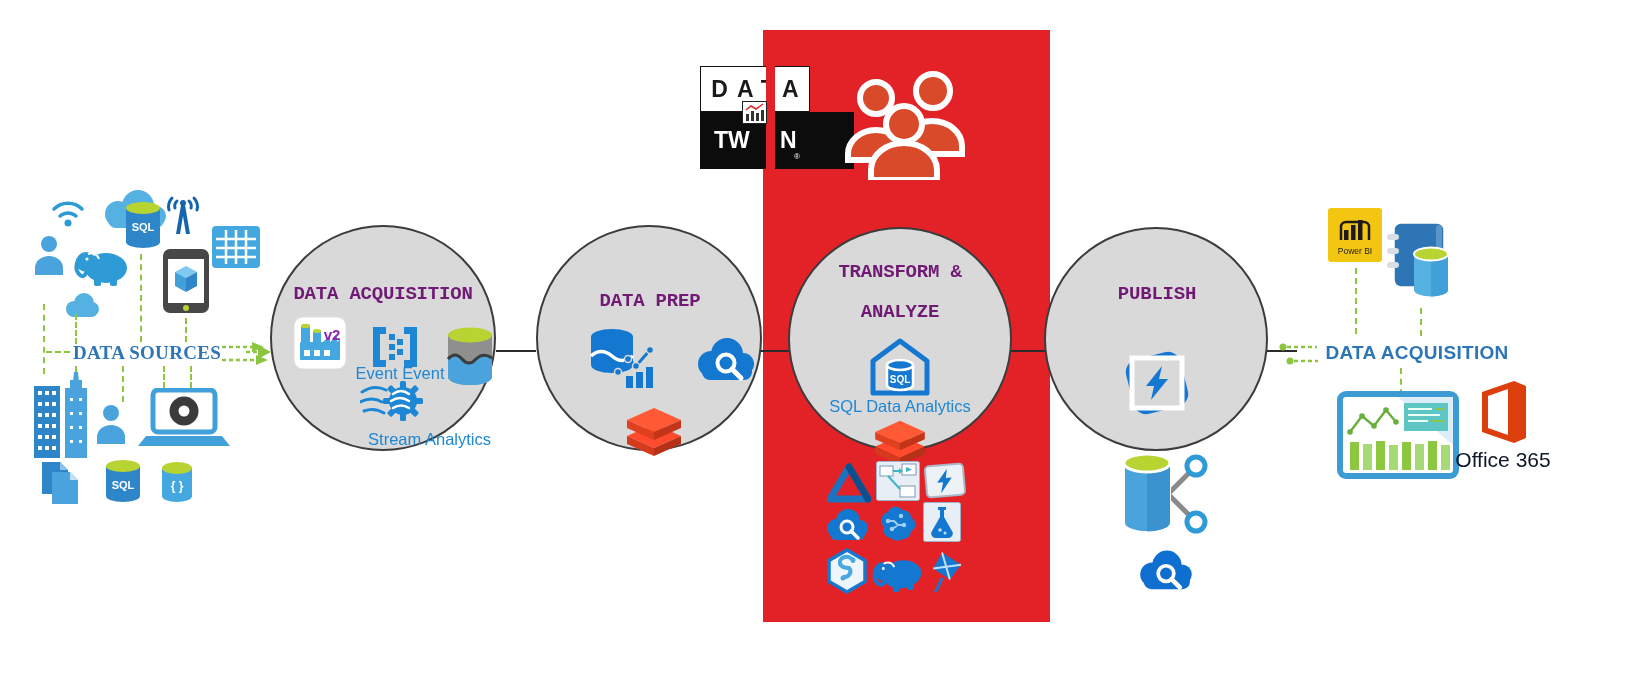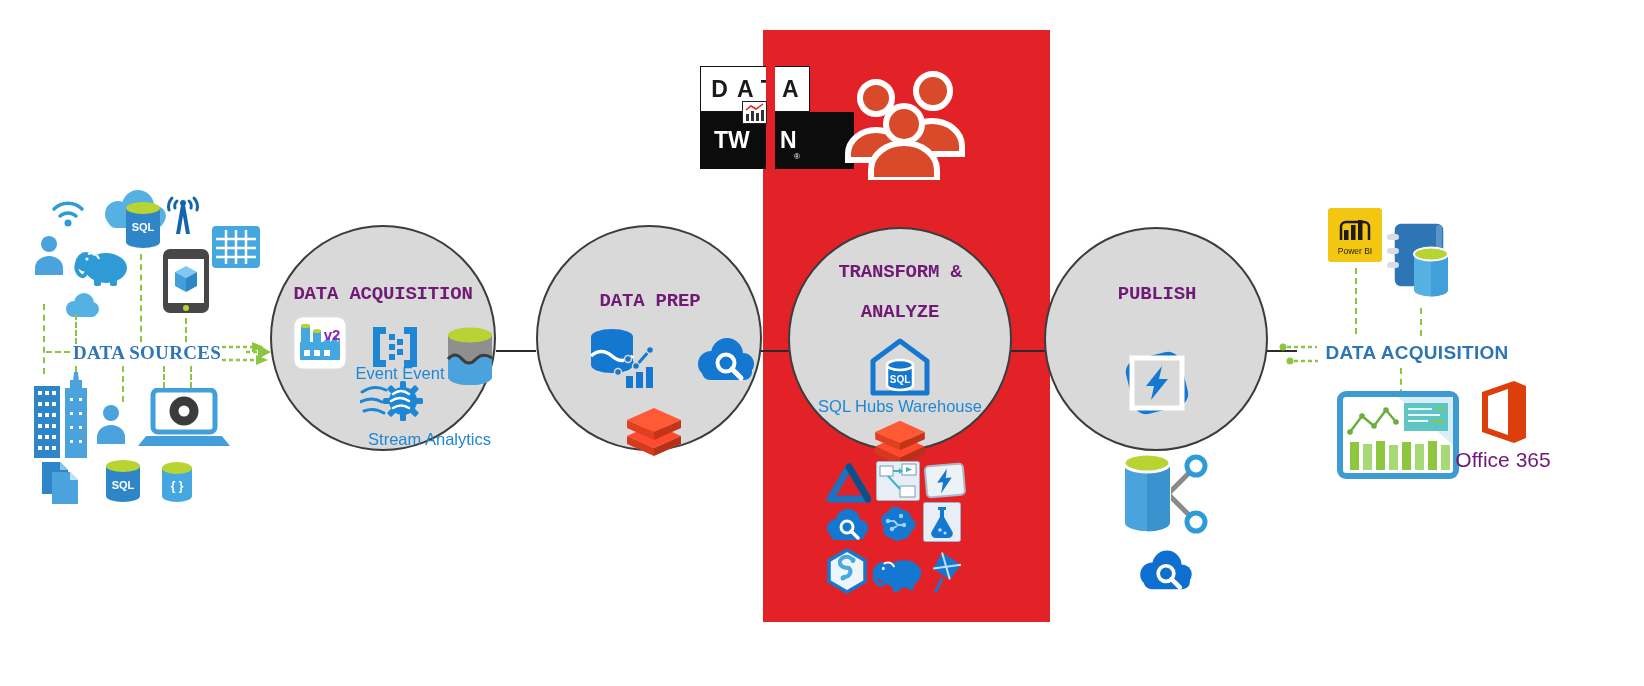--- a/index.html
+++ b/index.html
@@ -20,21 +20,21 @@
   .logo{position:absolute;}
   .logo-top{position:absolute;left:0;top:0;width:100%;height:46px;background:#fff;border:1px solid #111;
             box-sizing:border-box;display:flex;align-items:center;justify-content:center;
             font-size:23px;font-weight:bold;color:#1a1a1a;letter-spacing:9px;padding-left:9px;}
   .logo-bottom{position:absolute;left:0;top:46px;width:100%;height:57px;background:#0c0c0c;
             display:flex;align-items:center;font-size:23px;font-weight:bold;color:#fff;padding-left:44px;}
   .logo-bottom .l-t{position:absolute;left:14px;}
   .logo-bottom .l-n{position:absolute;left:80px;}
   .logo-stripe{position:absolute;left:66px;top:0;width:9px;height:103px;background:#e32227;}
   .logo-reg{position:absolute;left:94px;top:40px;color:#fff;font-size:8px;font-weight:normal;}
-  .office-label{position:absolute;color:#701a75;font-size:21px;text-align:center;}
+  .office-label{position:absolute;color:#0f172a;font-size:21px;text-align:center;}
 </style>
 </head>
 <body>
 
 <div class="canvas">
 
   <div class="red-band"></div>
 
   <div class="conn" style="left:496px;top:350px;width:40px;"></div>
   <div class="conn" style="left:761px;top:350px;width:28px;"></div>
@@ -180,21 +180,21 @@
   </svg>
 
   <div class="ctitle" style="left:790px;top:261px;width:220px;">TRANSFORM &amp;</div>
   <div class="ctitle" style="left:790px;top:301px;width:220px;">ANALYZE</div>
   <svg class="abs" style="left:870px;top:338px;" width="60" height="58" viewBox="0 0 60 58">
     <path d="M30 3 L57 23 V55 H3 V23 Z" fill="none" stroke="#1478d1" stroke-width="5" stroke-linejoin="round"></path>
     <path d="M17 27 v20 a13 5 0 0 0 26 0 V27" fill="#1478d1" stroke="#fff" stroke-width="2.5"></path>
     <ellipse cx="30" cy="27" rx="13" ry="5" fill="#1478d1" stroke="#fff" stroke-width="2.5"></ellipse>
     <text x="30" y="45" font-size="10" font-weight="bold" fill="#fff" text-anchor="middle">SQL</text>
   </svg>
-  <div class="blabel" style="left:790px;top:397px;width:220px;">SQL Hubs Warehouse</div>
+  <div class="blabel" style="left:790px;top:397px;width:220px;">SQL Data Analytics</div>
   <svg class="abs" style="left:874px;top:419px;" width="52" height="46" viewBox="0 0 54 50">
     <polygon points="27,18 54,30 27,42 0,30" fill="#ff4a2d"></polygon>
     <polygon points="0,30 27,42 27,50 0,38" fill="#d63a1d"></polygon>
     <polygon points="54,30 27,42 27,50 54,38" fill="#b53217"></polygon>
     <polygon points="27,2 54,14 27,26 0,14" fill="#ff5a35"></polygon>
     <polygon points="0,14 27,26 27,34 0,22" fill="#e04020"></polygon>
     <polygon points="54,14 27,26 27,34 54,22" fill="#c23518"></polygon>
   </svg>
 
   <div class="ctitle" style="left:1047px;top:283px;width:220px;">PUBLISH</div>

